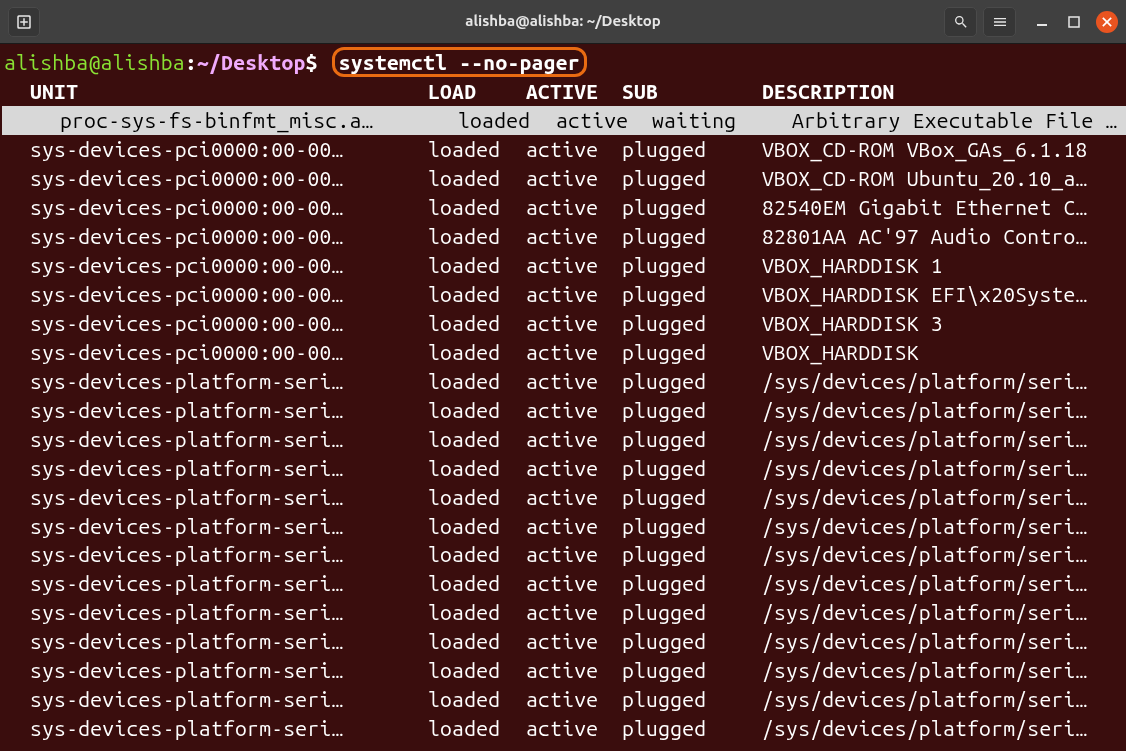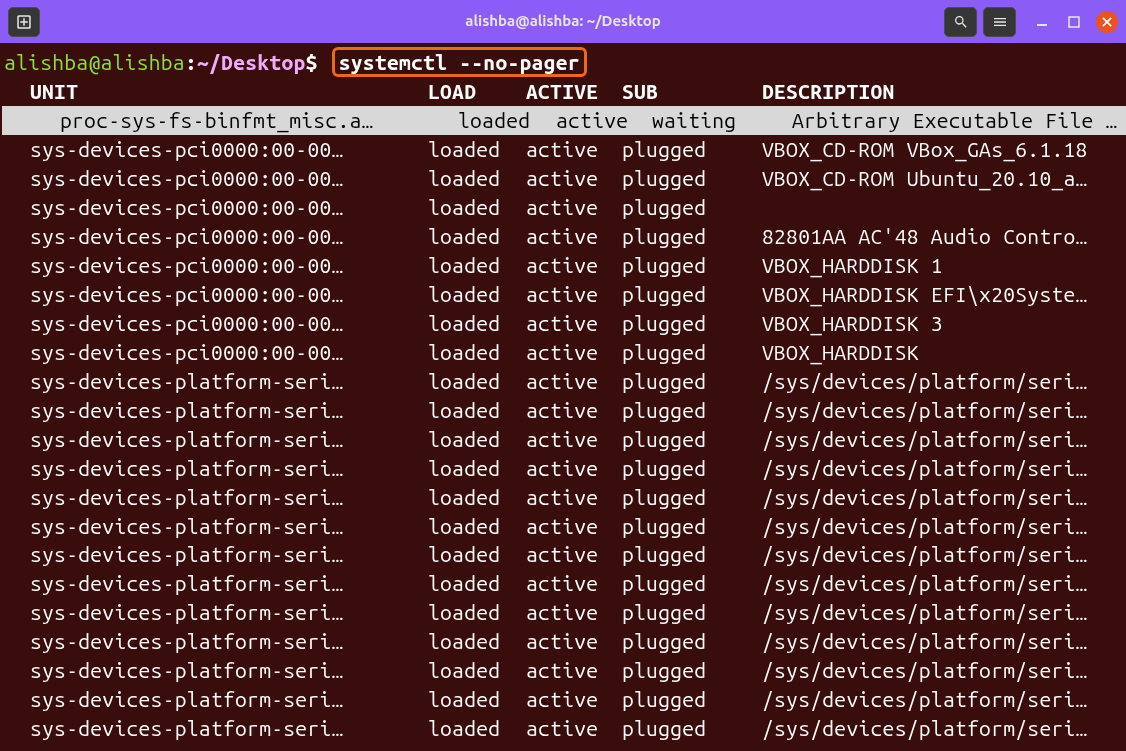--- a/index.html
+++ b/index.html
@@ -12,21 +12,21 @@
       background: #3a0d0d;
       width: 1126px;
       height: 751px;
       overflow: hidden;
       color: #ffffff;
       font-size: 21px;
       line-height: 1.38;
     }
     .titlebar {
       height: 44px;
-      background: #8b5cf6;
+      background: #404040;
       display: flex;
       align-items: center;
       padding: 0 8px;
       border-bottom: 1px solid #1a1a1a;
       position: relative;
     }
     .titlebar-left {
       display: flex;
       align-items: center;
     }
@@ -131,21 +131,21 @@
       font-weight: bold;
     }
     .dollar {
       color: #ffffff;
       font-weight: bold;
     }
     .command {
       color: #ffffff;
       font-weight: bold;
       border: 3px solid #e96b12;
-      border-radius: 6px;
+      border-radius: 12px;
       padding: 0 4px;
       margin-left: 2px;
     }
     .output-row {
       display: flex;
       white-space: pre;
       padding-left: 6px;
     }
     .header-row {
       font-weight: bold;
@@ -233,22 +233,22 @@
   </div>
 
   <div class="output-row header-row">
     <span class="col-unit">UNIT</span><span class="col-load">LOAD</span><span class="col-active">ACTIVE</span><span class="col-sub">SUB</span><span class="col-desc">DESCRIPTION</span>
   </div>
 
   <div id="rows-container">
       <div class="output-row highlighted-row"><span class="col-unit">proc-sys-fs-binfmt_misc.a…</span><span class="col-load">loaded</span><span class="col-active">active</span><span class="col-sub">waiting</span><span class="col-desc">Arbitrary Executable File …</span></div>
       <div class="output-row"><span class="col-unit">sys-devices-pci0000:00-00…</span><span class="col-load">loaded</span><span class="col-active">active</span><span class="col-sub">plugged</span><span class="col-desc">VBOX_CD-ROM VBox_GAs_6.1.18</span></div>
       <div class="output-row"><span class="col-unit">sys-devices-pci0000:00-00…</span><span class="col-load">loaded</span><span class="col-active">active</span><span class="col-sub">plugged</span><span class="col-desc">VBOX_CD-ROM Ubuntu_20.10_a…</span></div>
-      <div class="output-row"><span class="col-unit">sys-devices-pci0000:00-00…</span><span class="col-load">loaded</span><span class="col-active">active</span><span class="col-sub">plugged</span></div>
-      <div class="output-row"><span class="col-unit">sys-devices-pci0000:00-00…</span><span class="col-load">loaded</span><span class="col-active">active</span><span class="col-sub">plugged</span><span class="col-desc">82801AA AC'48 Audio Contro…</span></div>
+      <div class="output-row"><span class="col-unit">sys-devices-pci0000:00-00…</span><span class="col-load">loaded</span><span class="col-active">active</span><span class="col-sub">plugged</span><span class="col-desc">82540EM Gigabit Ethernet C…</span></div>
+      <div class="output-row"><span class="col-unit">sys-devices-pci0000:00-00…</span><span class="col-load">loaded</span><span class="col-active">active</span><span class="col-sub">plugged</span><span class="col-desc">82801AA AC'97 Audio Contro…</span></div>
       <div class="output-row"><span class="col-unit">sys-devices-pci0000:00-00…</span><span class="col-load">loaded</span><span class="col-active">active</span><span class="col-sub">plugged</span><span class="col-desc">VBOX_HARDDISK 1</span></div>
       <div class="output-row"><span class="col-unit">sys-devices-pci0000:00-00…</span><span class="col-load">loaded</span><span class="col-active">active</span><span class="col-sub">plugged</span><span class="col-desc">VBOX_HARDDISK EFI\x20Syste…</span></div>
       <div class="output-row"><span class="col-unit">sys-devices-pci0000:00-00…</span><span class="col-load">loaded</span><span class="col-active">active</span><span class="col-sub">plugged</span><span class="col-desc">VBOX_HARDDISK 3</span></div>
       <div class="output-row"><span class="col-unit">sys-devices-pci0000:00-00…</span><span class="col-load">loaded</span><span class="col-active">active</span><span class="col-sub">plugged</span><span class="col-desc">VBOX_HARDDISK</span></div>
       <div class="output-row"><span class="col-unit">sys-devices-platform-seri…</span><span class="col-load">loaded</span><span class="col-active">active</span><span class="col-sub">plugged</span><span class="col-desc">/sys/devices/platform/seri…</span></div>
       <div class="output-row"><span class="col-unit">sys-devices-platform-seri…</span><span class="col-load">loaded</span><span class="col-active">active</span><span class="col-sub">plugged</span><span class="col-desc">/sys/devices/platform/seri…</span></div>
       <div class="output-row"><span class="col-unit">sys-devices-platform-seri…</span><span class="col-load">loaded</span><span class="col-active">active</span><span class="col-sub">plugged</span><span class="col-desc">/sys/devices/platform/seri…</span></div>
       <div class="output-row"><span class="col-unit">sys-devices-platform-seri…</span><span class="col-load">loaded</span><span class="col-active">active</span><span class="col-sub">plugged</span><span class="col-desc">/sys/devices/platform/seri…</span></div>
       <div class="output-row"><span class="col-unit">sys-devices-platform-seri…</span><span class="col-load">loaded</span><span class="col-active">active</span><span class="col-sub">plugged</span><span class="col-desc">/sys/devices/platform/seri…</span></div>
       <div class="output-row"><span class="col-unit">sys-devices-platform-seri…</span><span class="col-load">loaded</span><span class="col-active">active</span><span class="col-sub">plugged</span><span class="col-desc">/sys/devices/platform/seri…</span></div>

